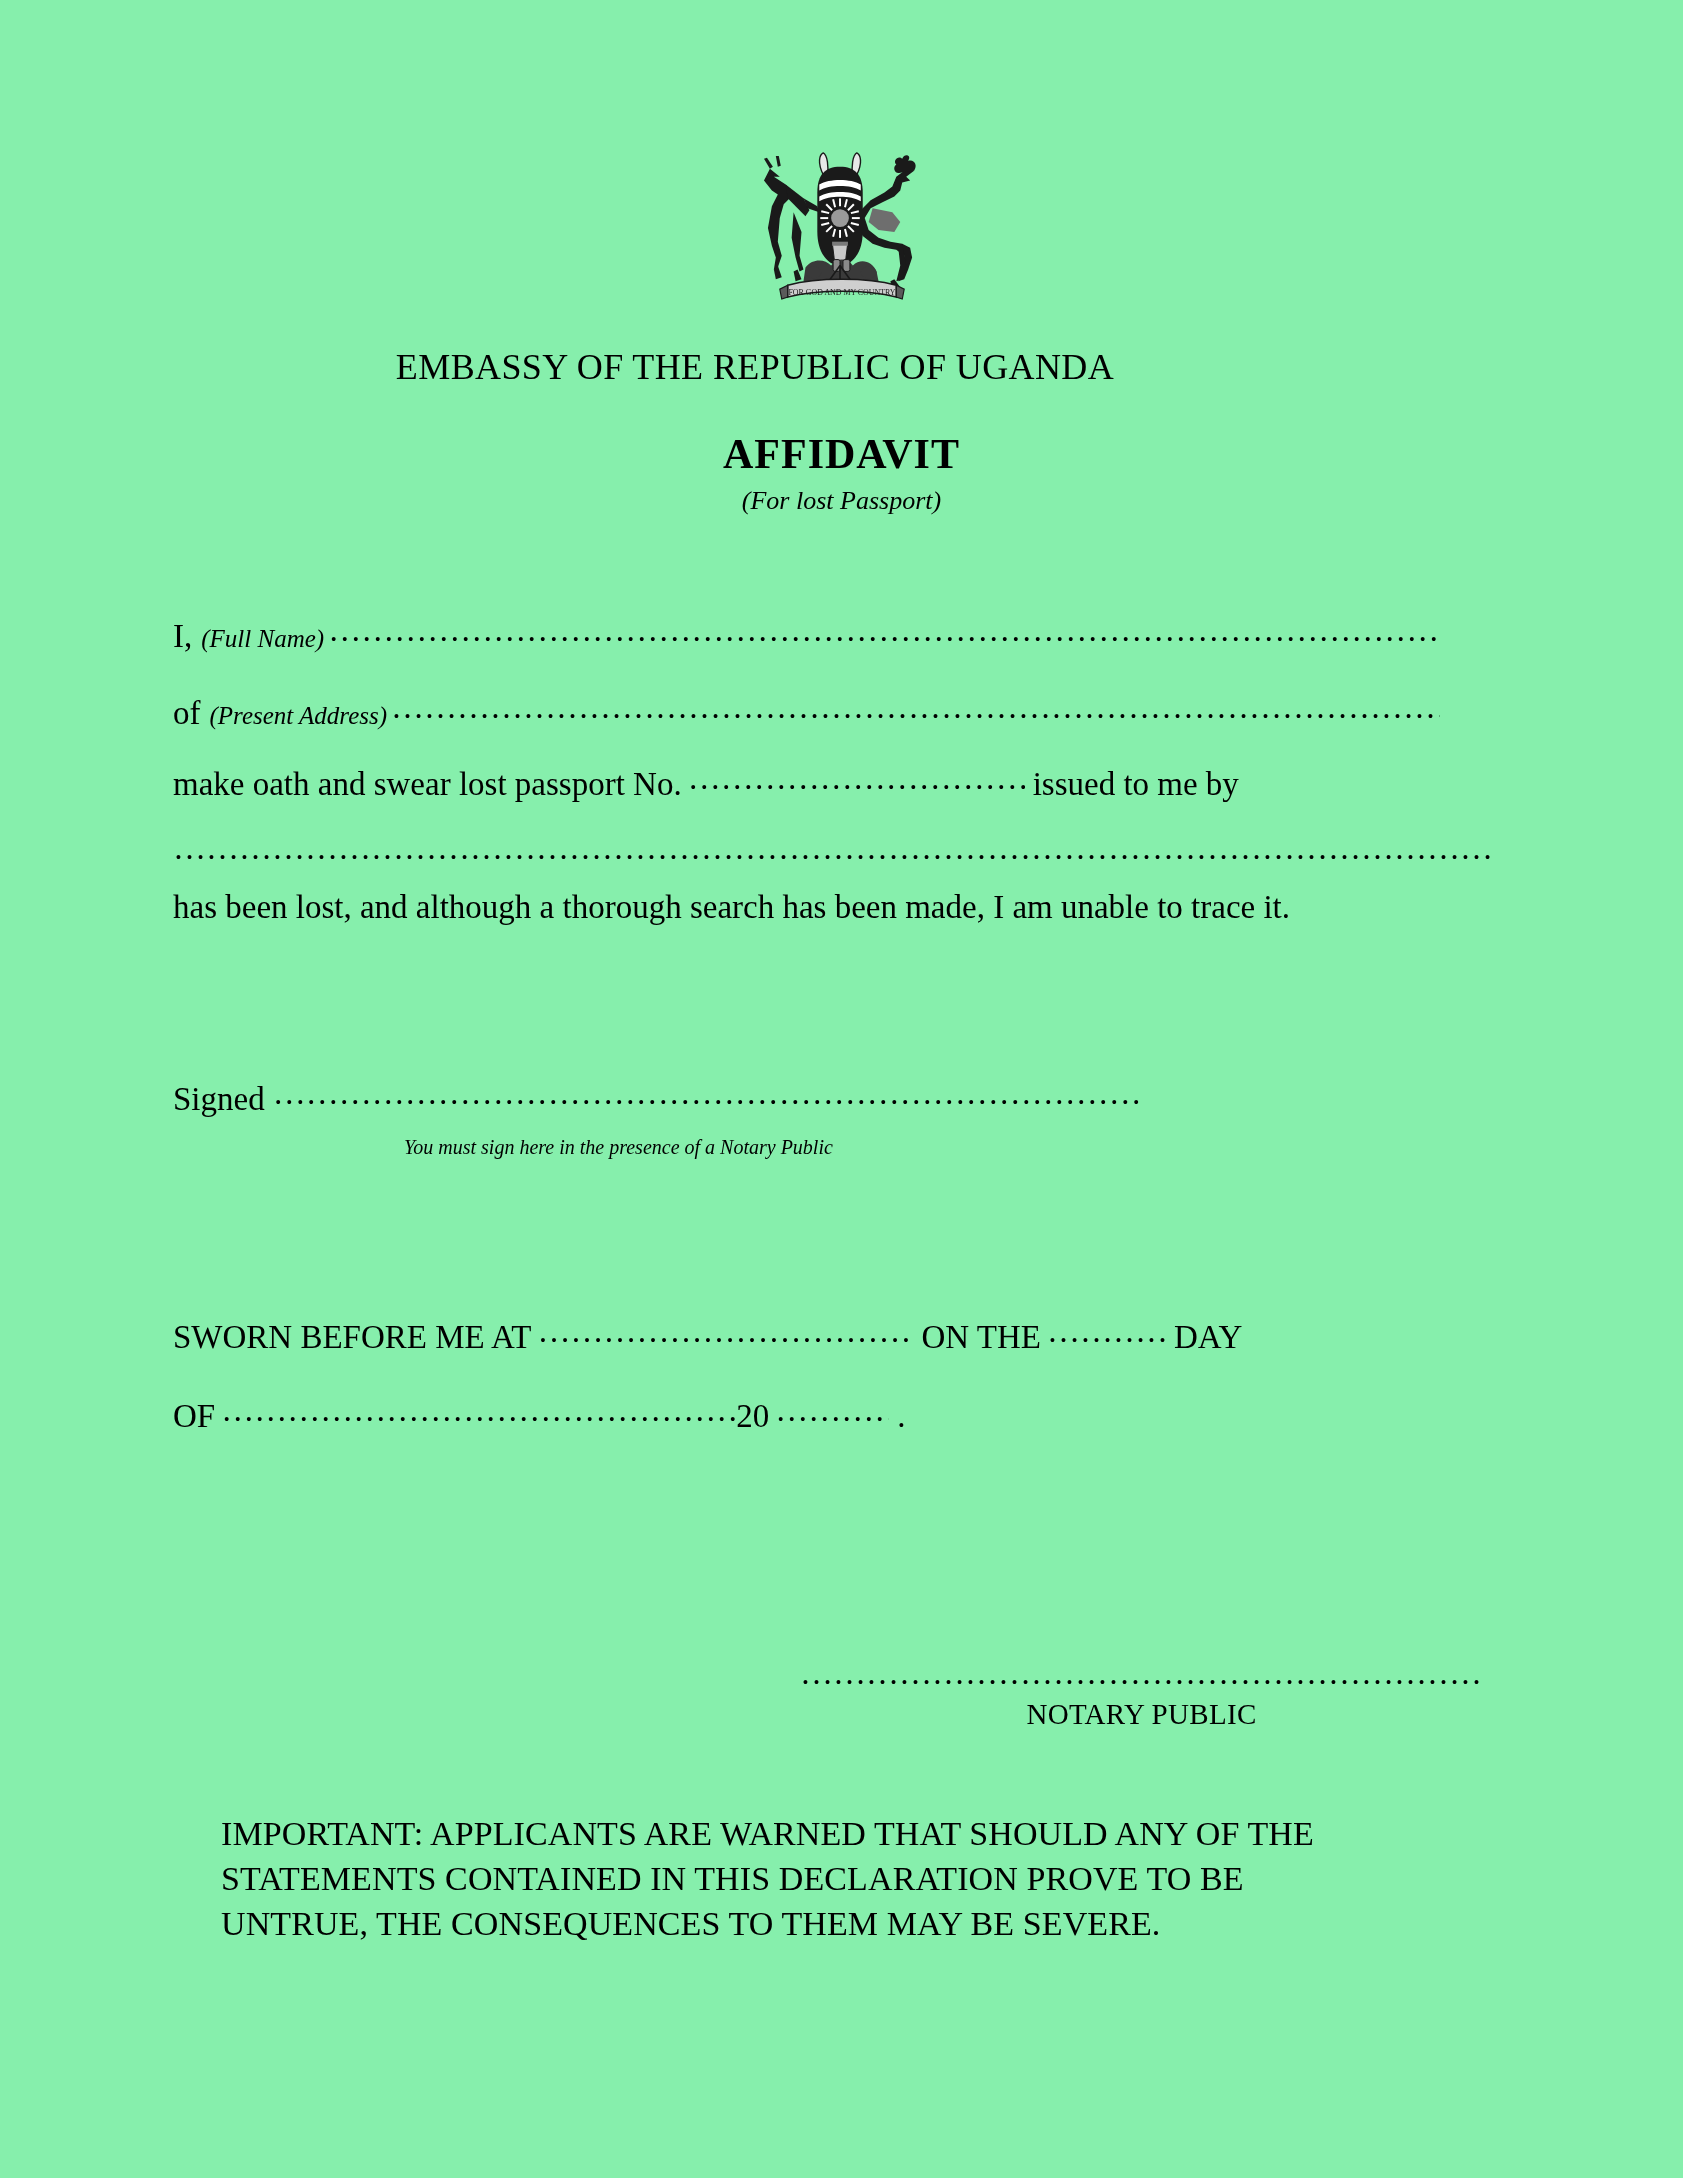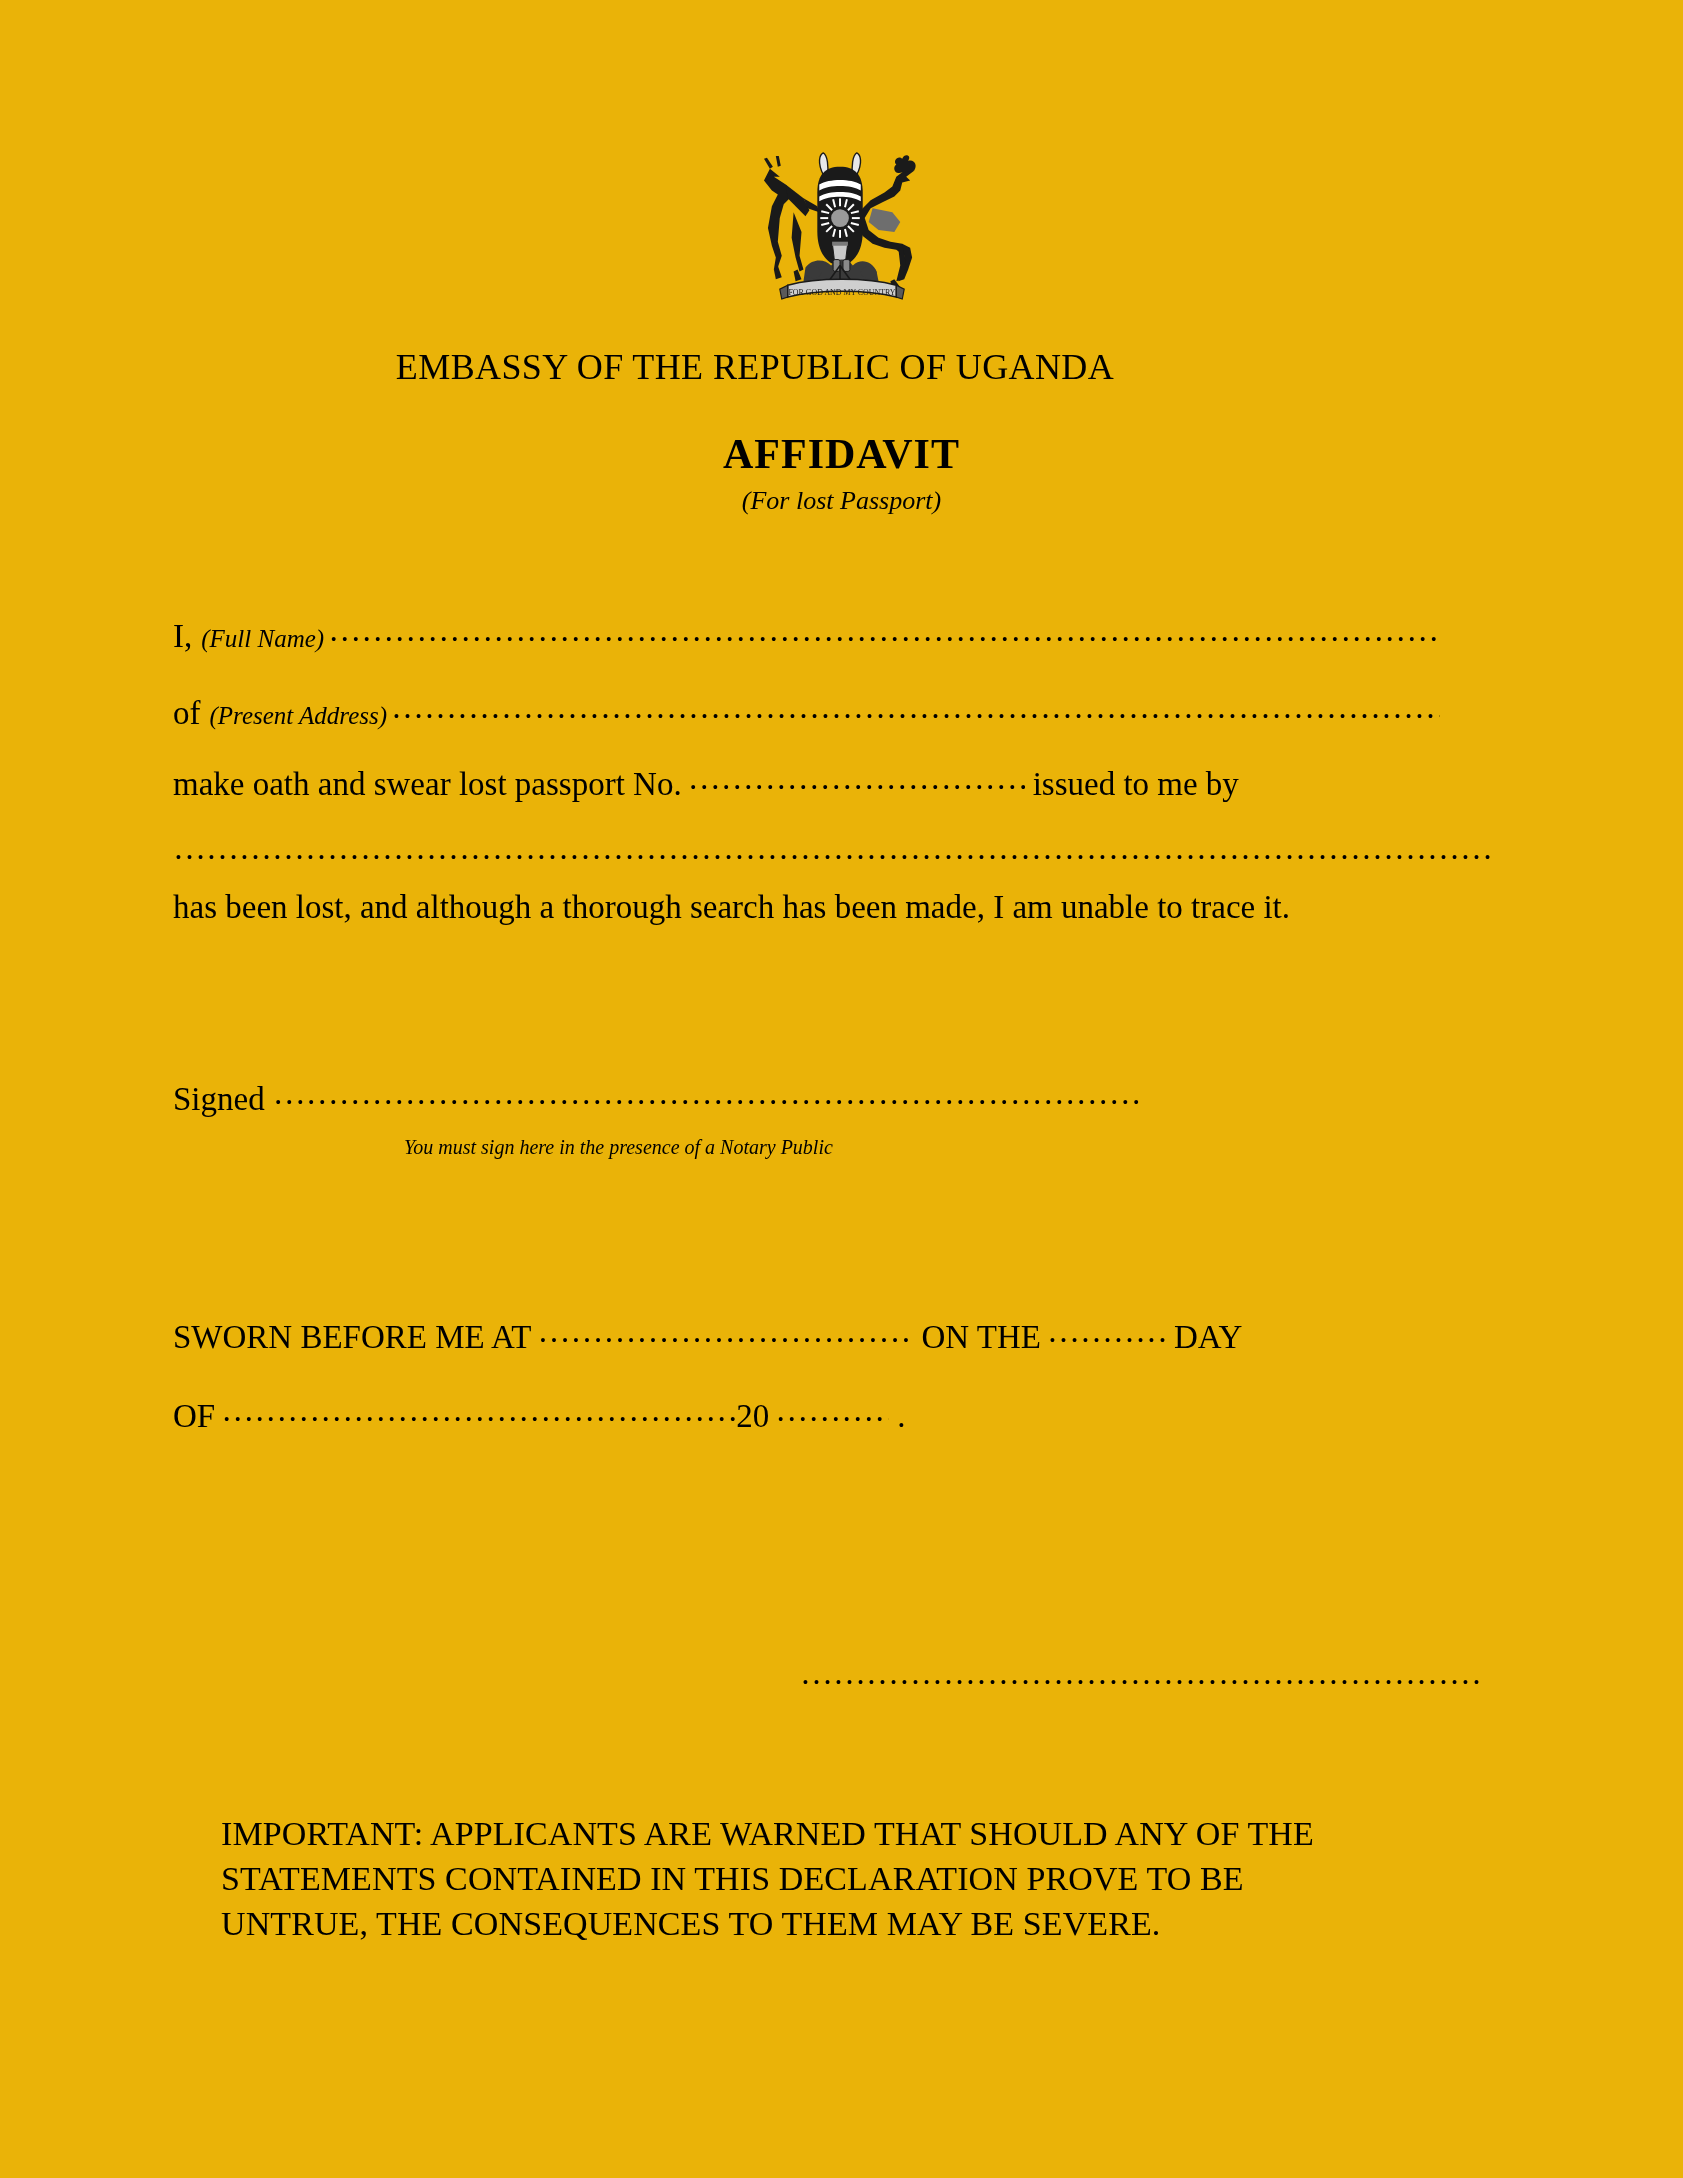--- a/index.html
+++ b/index.html
@@ -8,21 +8,21 @@
     background: #ffffff;
   }
   body {
     font-family: "Liberation Serif", "DejaVu Serif", serif;
     color: #000000;
   }
   .page {
     position: relative;
     width: 1683px;
     height: 2178px;
-    background: #eab308;
+    background: #86efac;
     margin: 0 auto;
     overflow: hidden;
   }
 
   
   .crest-wrap {
     position: absolute;
     top: 147px;
     left: 0;
     width: 1683px;
@@ -253,20 +253,21 @@
   <div class="row r-sworn">
     <span>SWORN BEFORE ME AT</span><span class="dots-fixed dots-w-at">………………………………………....</span><span class="after-gap">ON THE</span><span class="dots-fixed dots-w-day">…………..</span><span class="after-gap">DAY</span>
   </div>
 
   <div class="row r-of2">
     <span>OF</span><span class="dots-fixed dots-w-of">…………………………………………….</span><span>20</span><span class="dots-fixed dots-w-year">…………</span><span class="after-gap">.</span>
   </div>
 
   <div class="notary-wrap">
     <div class="notary-dots">………………………………………………………………….</div>
+    <div class="notary-label">NOTARY PUBLIC</div>
   </div>
 
   <div class="important">
     <div>IMPORTANT: APPLICANTS ARE WARNED THAT SHOULD ANY OF THE</div>
     <div>STATEMENTS CONTAINED IN THIS DECLARATION PROVE TO BE</div>
     <div>UNTRUE, THE CONSEQUENCES TO THEM MAY BE SEVERE.</div>
   </div>
 
 </div>
 

